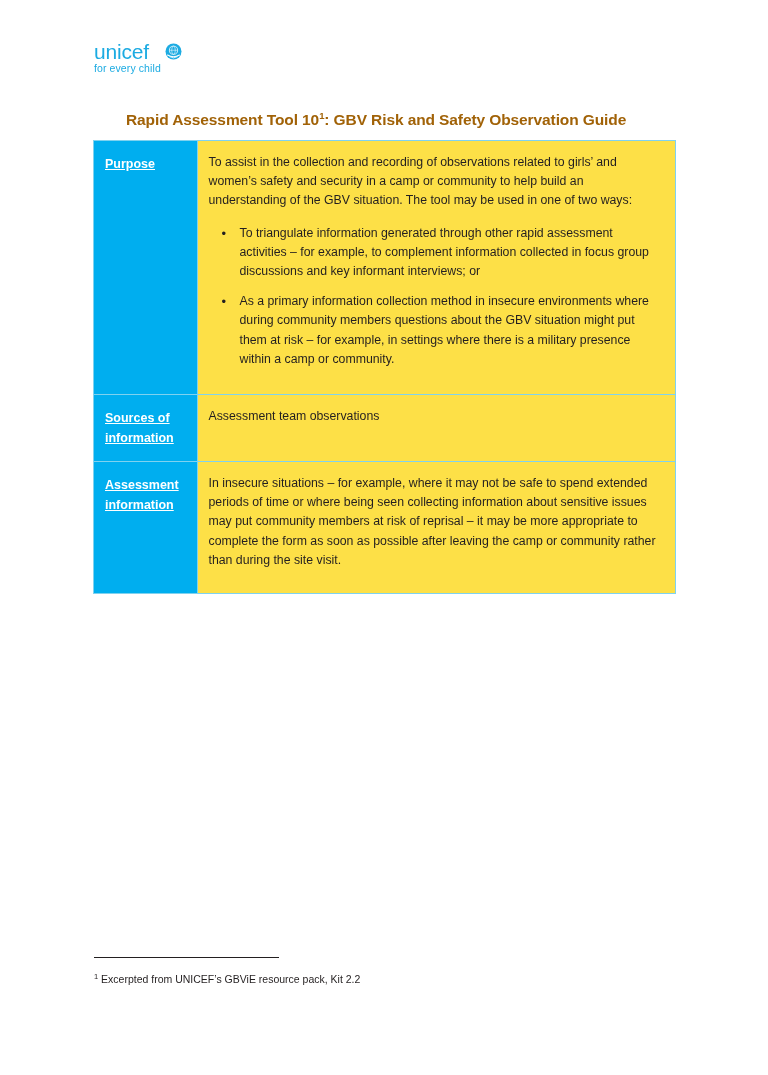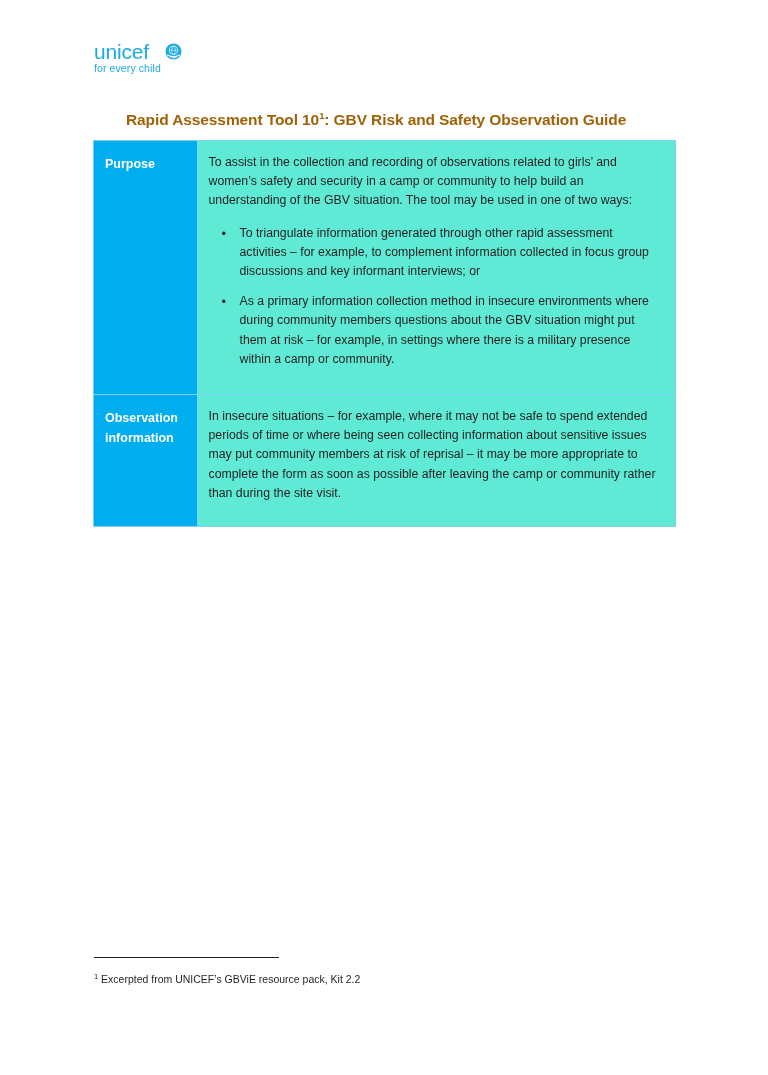--- a/index.html
+++ b/index.html
@@ -91,23 +91,24 @@
   td.label-cell {
     width: 103px;
     background: #00aeef;
     color: #ffffff;
     font-size: 12.5px;
     font-weight: bold;
     vertical-align: top;
     padding: 13px 0 13px 11px;
     line-height: 20px;
     box-sizing: border-box;
+    text-decoration: underline;
   }
   td.body-cell {
-    background: #5eead4;
+    background: #fde047;
     vertical-align: top;
     padding: 12px 12px 23px 11px;
     font-size: 12.3px;
     line-height: 19.2px;
     color: #231f20;
     box-sizing: border-box;
     border-left: 1.5px solid #7fd2ef;
   }
   .body-cell p {
     margin: 0;
@@ -186,21 +187,27 @@
         <td class="label-cell">Purpose</td>
         <td class="body-cell">
           <p>To assist in the collection and recording of observations related to girls’ and women’s safety and security in a camp or community to help build an understanding of the GBV situation. The tool may be used in one of two ways:</p>
           <ul class="bullets">
             <li><span class="dot">•</span><span>To triangulate information generated through other rapid assessment activities – for example, to complement information collected in focus group discussions and key informant interviews; or</span></li>
             <li><span class="dot">•</span><span>As a primary information collection method in insecure environments where during community members questions about the GBV situation might put them at risk – for example, in settings where there is a military presence within a camp or community.</span></li>
           </ul>
         </td>
       </tr>
       <tr>
-        <td class="label-cell">Observation information</td>
+        <td class="label-cell">Sources of information</td>
+        <td class="body-cell">
+          <p>Assessment team observations</p>
+        </td>
+      </tr>
+      <tr>
+        <td class="label-cell">Assessment information</td>
         <td class="body-cell">
           <p>In insecure situations – for example, where it may not be safe to spend extended periods of time or where being seen collecting information about sensitive issues may put community members at risk of reprisal – it may be more appropriate to complete the form as soon as possible after leaving the camp or community rather than during the site visit.</p>
         </td>
       </tr>
     </tbody>
   </table>
 </div>
 
 <div class="footnote-rule"></div>
 <div class="footnote-text"><sup>1</sup><span> Excerpted from UNICEF’s GBViE resource pack, Kit 2.2</span></div>

